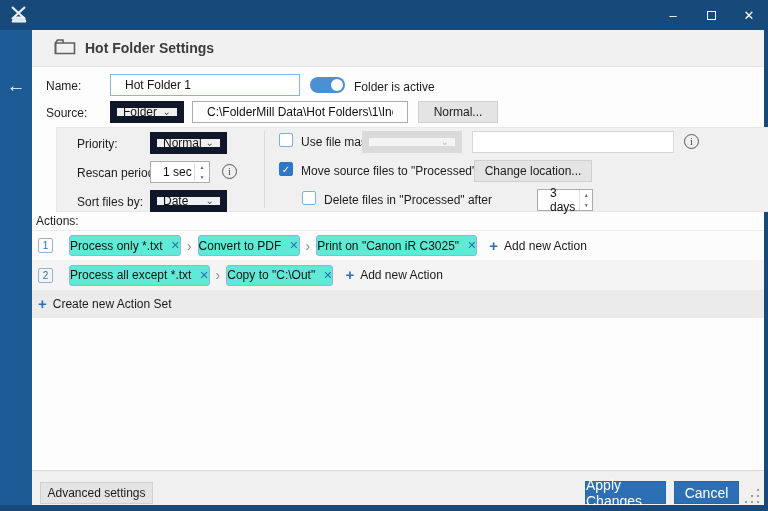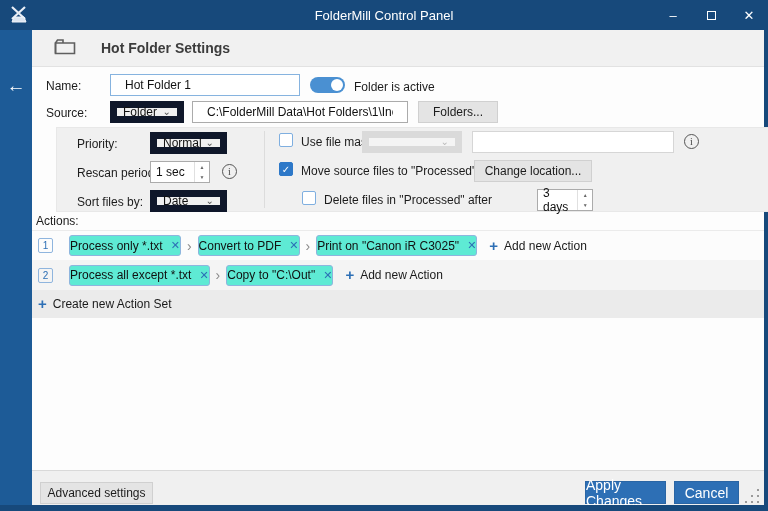--- a/index.html
+++ b/index.html
@@ -12,30 +12,30 @@
   .win-controls{position:absolute;right:0;top:0;height:30px;display:flex;}
   .win-btn{width:38px;height:30px;display:flex;align-items:center;justify-content:center;color:#fff;font-size:13px;cursor:pointer;}
   .max-box{width:9px;height:9px;border:1px solid #fff;display:inline-block;}
   
   .sidebar{position:absolute;left:0;top:30px;width:32px;height:475px;background:var(--sidebar,#1D5B97);}
   .back-btn{position:absolute;left:4px;top:44px;width:24px;height:24px;color:#fff;font-size:19px;line-height:24px;text-align:center;cursor:pointer;}
   .border-right{position:absolute;right:0;top:30px;width:4px;bottom:0;background:var(--titlebar,#17497B);}
   .border-bottom{position:absolute;left:0;right:0;bottom:0;height:6px;background:var(--titlebar,#17497B);}
   .content{position:absolute;left:32px;top:30px;width:732px;height:475px;background:#fdfdfd;}
   
-  .page-header{position:absolute;left:0;top:0;width:732px;height:37px;background:#f1f1f1;border-bottom:1px solid #e2e2e2;display:flex;align-items:center;padding-left:22px;gap:16px;}
+  .page-header{position:absolute;left:0;top:0;width:732px;height:37px;background:#f1f1f1;border-bottom:1px solid #e2e2e2;display:flex;align-items:center;padding-left:22px;}
   .page-title{font-size:14px;font-weight:bold;color:#3c3c3c;margin-left:9px;}
   
   .lbl{position:absolute;font-size:12px;color:#1c1c1c;white-space:nowrap;}
   .inp{position:absolute;height:22px;background:#fff;border:1px solid #ababab;font-size:12px;color:#111;padding:0 14px;outline:none;}
   .dd{position:absolute;height:22px;background:#f0f0f0;border:7px solid #0f172a;display:flex;align-items:center;padding:0 6px;font-size:12px;color:#111;cursor:pointer;}
   .dd .chev{margin-left:auto;font-size:10px;color:#555;line-height:10px;}
   .dd.disabled{background:#f4f4f4;border-color:#dadada;color:#999;}
   .dd.disabled .chev{color:#bbb;}
-  .spin{position:absolute;height:22px;background:#fff;border:1px solid #ababab;display:flex;align-items:center;font-size:12px;color:#111;padding-left:5px;}
+  .spin{position:absolute;height:22px;background:#fff;border:1px solid #ababab;display:flex;align-items:center;font-size:12px;color:#111;padding-left:12px;}
   .spin .arrows{margin-left:auto;width:15px;height:20px;border-left:1px solid #e0e0e0;display:flex;flex-direction:column;}
   .spin .arrows span{flex:1;display:flex;align-items:center;justify-content:center;font-size:5px;color:#666;cursor:pointer;}
   .btn-gray{position:absolute;height:22px;background:#e4e4e4;border:1px solid #d0d0d0;font-size:12px;color:#1c1c1c;display:flex;align-items:center;justify-content:center;cursor:pointer;}
   .btn-blue{position:absolute;height:23px;background:var(--accent,#2D6FB5);border:1px solid #2a65a4;color:#fff;font-size:14px;display:flex;align-items:center;justify-content:center;cursor:pointer;}
   .toggle{position:absolute;width:35px;height:16px;border-radius:8px;background:var(--toggle,#4A90D2);cursor:pointer;}
   .toggle .knob{position:absolute;right:2px;top:2px;width:12px;height:12px;border-radius:50%;background:#fff;}
   .cb{position:absolute;width:14px;height:14px;border:1px solid #7fafe0;border-radius:2px;background:#fff;cursor:pointer;display:flex;align-items:center;justify-content:center;}
   .cb.checked{background:#2d78c8;border-color:#2d78c8;color:#fff;font-size:10px;font-weight:bold;}
   .info{position:absolute;width:15px;height:15px;border:1px solid #555;border-radius:50%;color:#444;font-size:10px;font-family:"Liberation Serif","DejaVu Serif",serif;display:flex;align-items:center;justify-content:center;cursor:pointer;}
   
@@ -64,21 +64,20 @@
 
 <div class="window">
 
   <div class="titlebar">
     <span class="app-icon">
       <svg width="22" height="22" viewBox="0 0 22 22">
         <path d="M4 3 L17 15 M17 3 L4 15" stroke="#e9eef6" stroke-width="2.2" fill="none"></path>
         <path d="M6 13 h10 l2 5 h-14 z" fill="#dde6f1" stroke="#f2f5fa" stroke-width="1"></path>
       </svg>
     </span>
-    <span class="win-title">FolderMill Control Panel</span>
     <span class="win-controls">
       <span class="win-btn">
           <span>–</span>
         </span>
       <span class="win-btn">
           <span class="max-box"></span>
         </span>
       <span class="win-btn">
           <span>✕</span>
         </span>
@@ -108,21 +107,21 @@
         <span class="knob"></span>
       </span>
     <span class="lbl" style="left:322px;top:50px;">Folder is active</span>
 
     <span class="lbl" style="left:14px;top:76px;">Source:</span>
     <span class="dd" style="left:78px;top:71px;width:74px;">
       <span>Folder</span>
       <span class="chev">⌄</span>
     </span>
     <input class="inp" style="left: 160px; top: 71px; width: 216px;" value="C:\FolderMill Data\Hot Folders\1\Incoming">
-    <span class="btn-gray" style="left:386px;top:71px;width:80px;">Folders...</span>
+    <span class="btn-gray" style="left:386px;top:71px;width:80px;">Normal...</span>
 
     <div class="panel">
       <div class="vdiv"></div>
 
       <span class="lbl" style="left:20px;top:9px;">Priority:</span>
       <span class="dd" style="left:93px;top:4px;width:77px;">
         <span>Normal</span>
         <span class="chev">⌄</span>
       </span>
 

